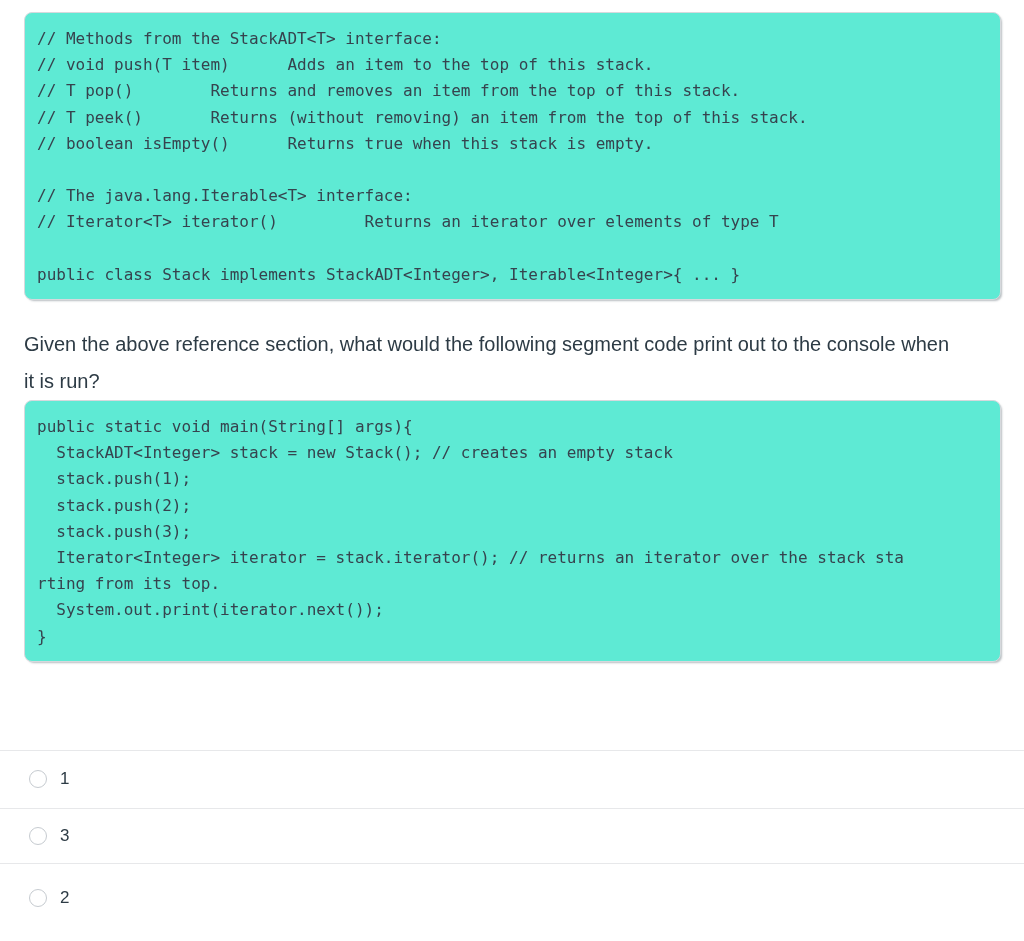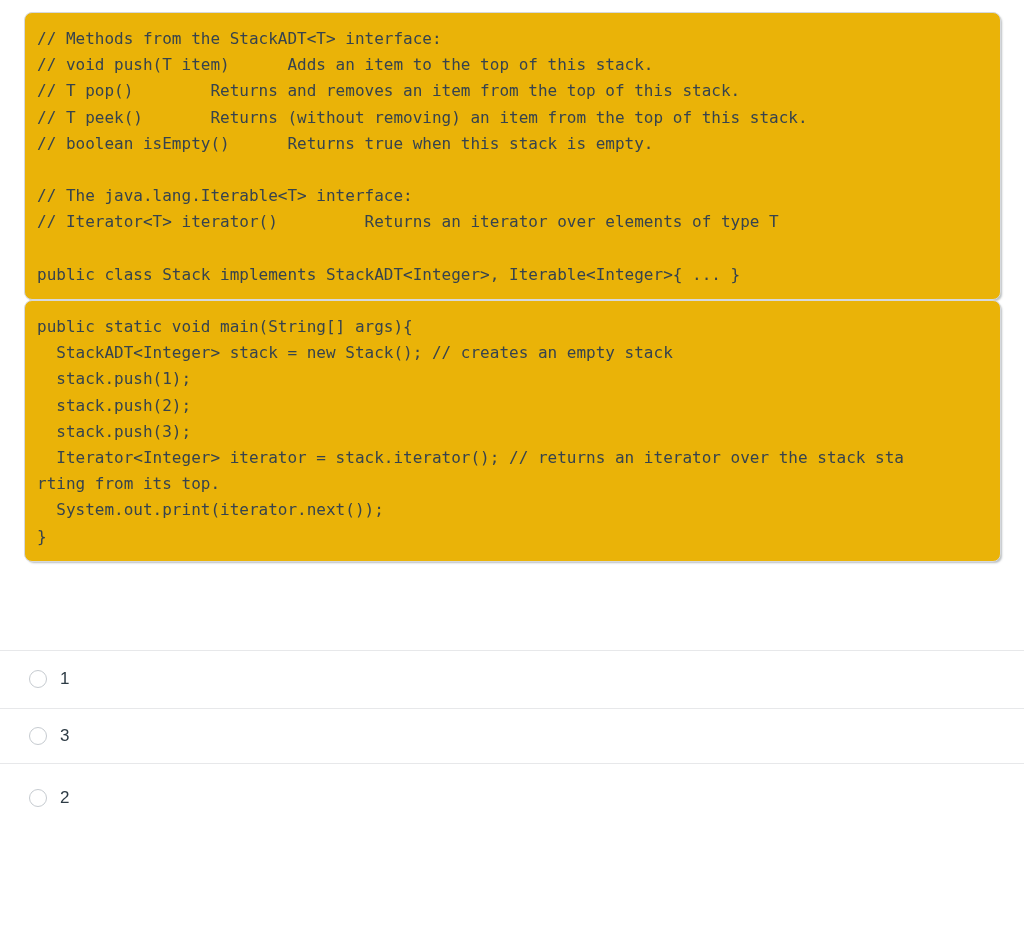--- a/index.html
+++ b/index.html
@@ -8,21 +8,21 @@
     width: 1024px; height: 941px;
     overflow: hidden;
     font-family: "Liberation Sans", sans-serif;
     color: #2d3b45;
   }
   .page { padding-top: 12px; }
 
   .code-box {
     margin-left: 24px;
     width: 977px;
-    background: #eab308;
+    background: #5eead4;
     border: 1px solid #d6d9dd;
     border-radius: 8px;
     box-shadow: 2px 2px 2px -1px rgba(100,110,120,0.45);
     padding: 13px 12px 11px 12px;
   }
   .code-box pre {
     font-family: "DejaVu Sans Mono", monospace;
     font-size: 16px;
     line-height: 26.2px;
     color: #36434e;
@@ -75,20 +75,21 @@
 // T pop()        Returns and removes an item from the top of this stack.
 // T peek()       Returns (without removing) an item from the top of this stack.
 // boolean isEmpty()      Returns true when this stack is empty.
 
 // The java.lang.Iterable&lt;T&gt; interface:
 // Iterator&lt;T&gt; iterator()         Returns an iterator over elements of type T
 
 public class Stack implements StackADT&lt;Integer&gt;, Iterable&lt;Integer&gt;{ ... }</pre>
   </div>
 
+  <div class="question">Given the above reference section, what would the following segment code print out to the console when it is run?</div>
 
   <div class="code-box box2">
     <pre>public static void main(String[] args){
   StackADT&lt;Integer&gt; stack = new Stack(); // creates an empty stack
   stack.push(1);
   stack.push(2);
   stack.push(3);
   Iterator&lt;Integer&gt; iterator = stack.iterator(); // returns an iterator over the stack sta
 rting from its top.
   System.out.print(iterator.next());

